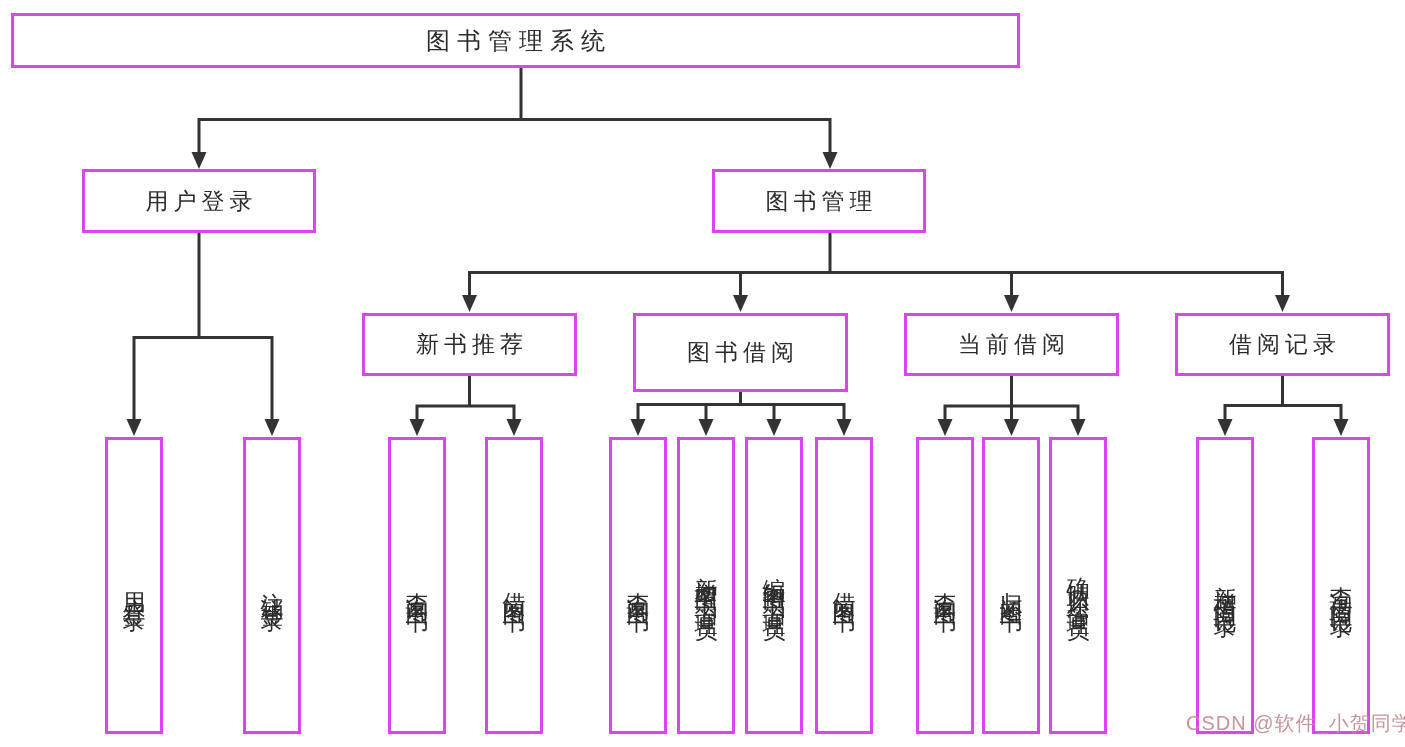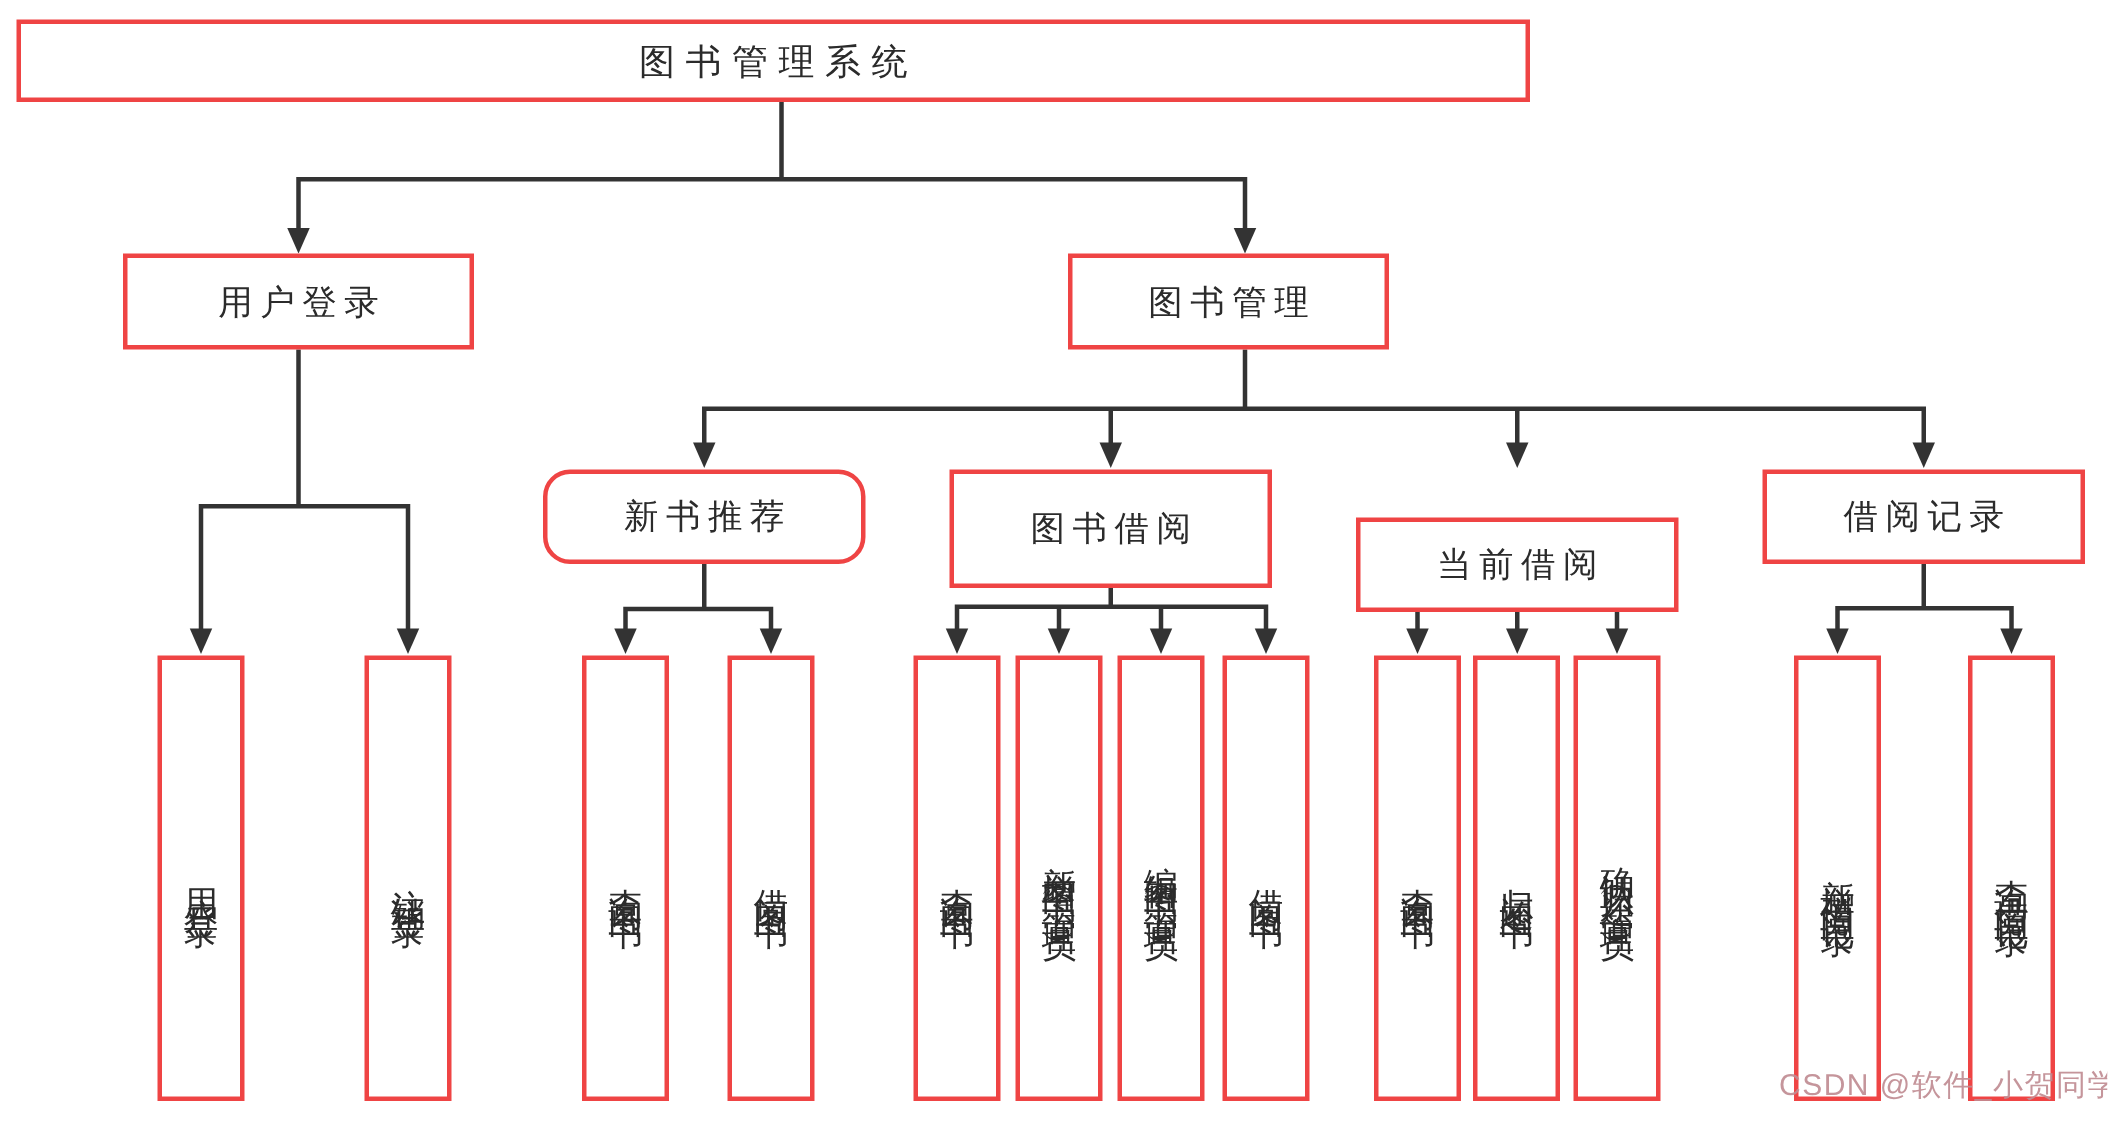--- a/index.html
+++ b/index.html
@@ -17,21 +17,21 @@
   }
   .wires {
     position: absolute;
     left: 0;
     top: 0;
     z-index: 1;
   }
   .box {
     position: absolute;
     box-sizing: border-box;
-    border: 3px solid #ef4444;
+    border: 3px solid #d946ef;
     background: #ffffff;
     color: #2b2b2b;
     display: flex;
     align-items: center;
     justify-content: center;
     z-index: 2;
   }
   .hbox {
     font-size: 23px;
     letter-spacing: 5px;
@@ -97,23 +97,23 @@
       <polygon points="1217.5,419 1232.5,419 1225,436"></polygon>
       <polygon points="1333.5,419 1348.5,419 1341,436"></polygon>
     </g>
   </svg>
 
   <div class="box hbox root-box" style="left:11px; top:13px; width:1009px; height:55px;">图书管理系统</div>
 
   <div class="box hbox" style="left:82px; top:169px; width:234px; height:64px;">用户登录</div>
   <div class="box hbox" style="left:712px; top:169px; width:214px; height:64px;">图书管理</div>
 
-  <div class="box hbox" style="left:362px; top:313px; width:215px; height:63px;border-radius:18px;">新书推荐</div>
+  <div class="box hbox" style="left:362px; top:313px; width:215px; height:63px;">新书推荐</div>
   <div class="box hbox" style="left:633px; top:313px; width:215px; height:79px;">图书借阅</div>
-  <div class="box hbox" style="left:904px; top:313px; width:215px; height:63px;margin-top:32px;">当前借阅</div>
+  <div class="box hbox" style="left:904px; top:313px; width:215px; height:63px;">当前借阅</div>
   <div class="box hbox" style="left:1175px; top:313px; width:215px; height:63px;text-align:right;">借阅记录</div>
 
   <div class="box vbox" style="left:105px; top:437px; width:58px; height:297px;">用户登录</div>
   <div class="box vbox" style="left:243px; top:437px; width:58px; height:297px;">注销登录</div>
 
   <div class="box vbox" style="left:388px; top:437px; width:58px; height:297px;">查询图书</div>
   <div class="box vbox" style="left:485px; top:437px; width:58px; height:297px;">借阅图书</div>
 
   <div class="box vbox" style="left:609px; top:437px; width:58px; height:297px;">查询图书</div>
   <div class="box vbox" style="left:677px; top:437px; width:58px; height:297px;">新增图书（管理员）</div>

